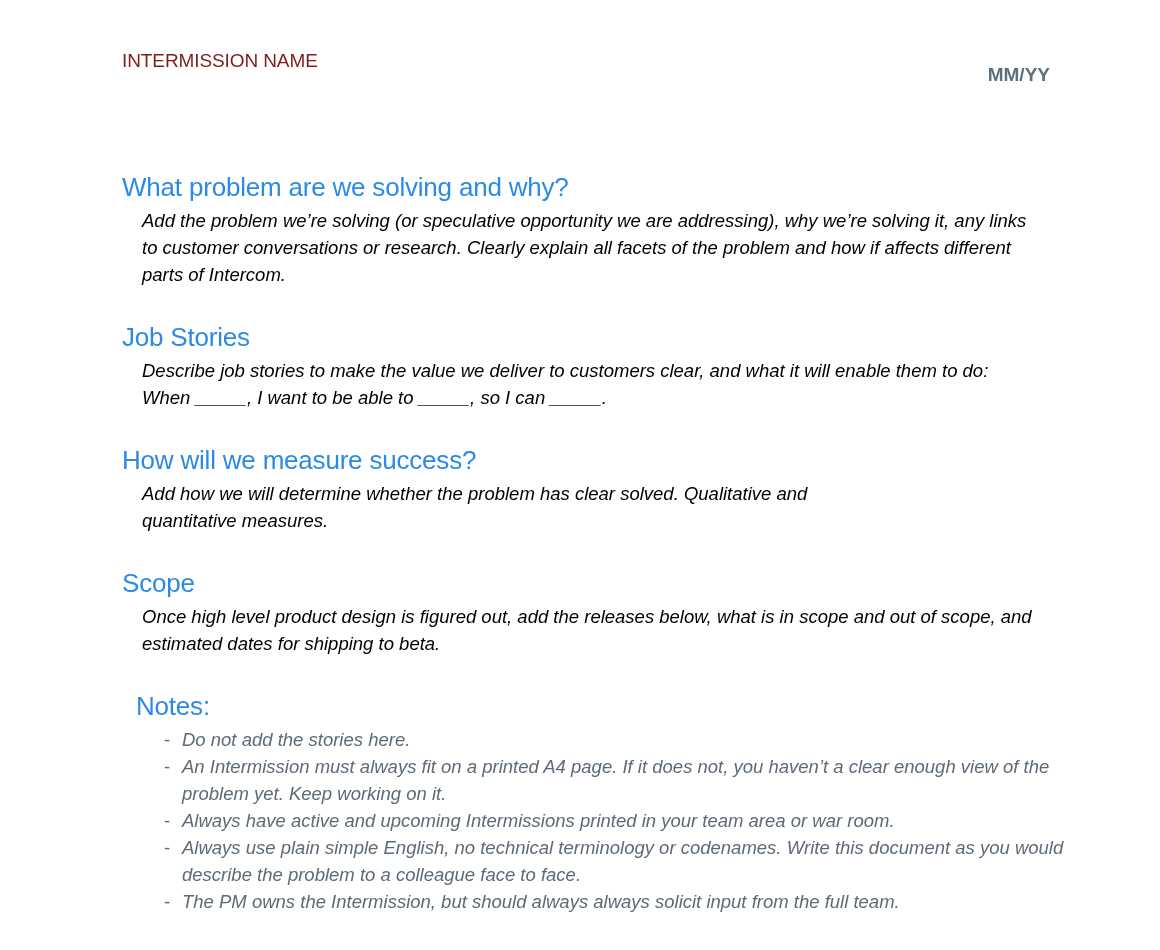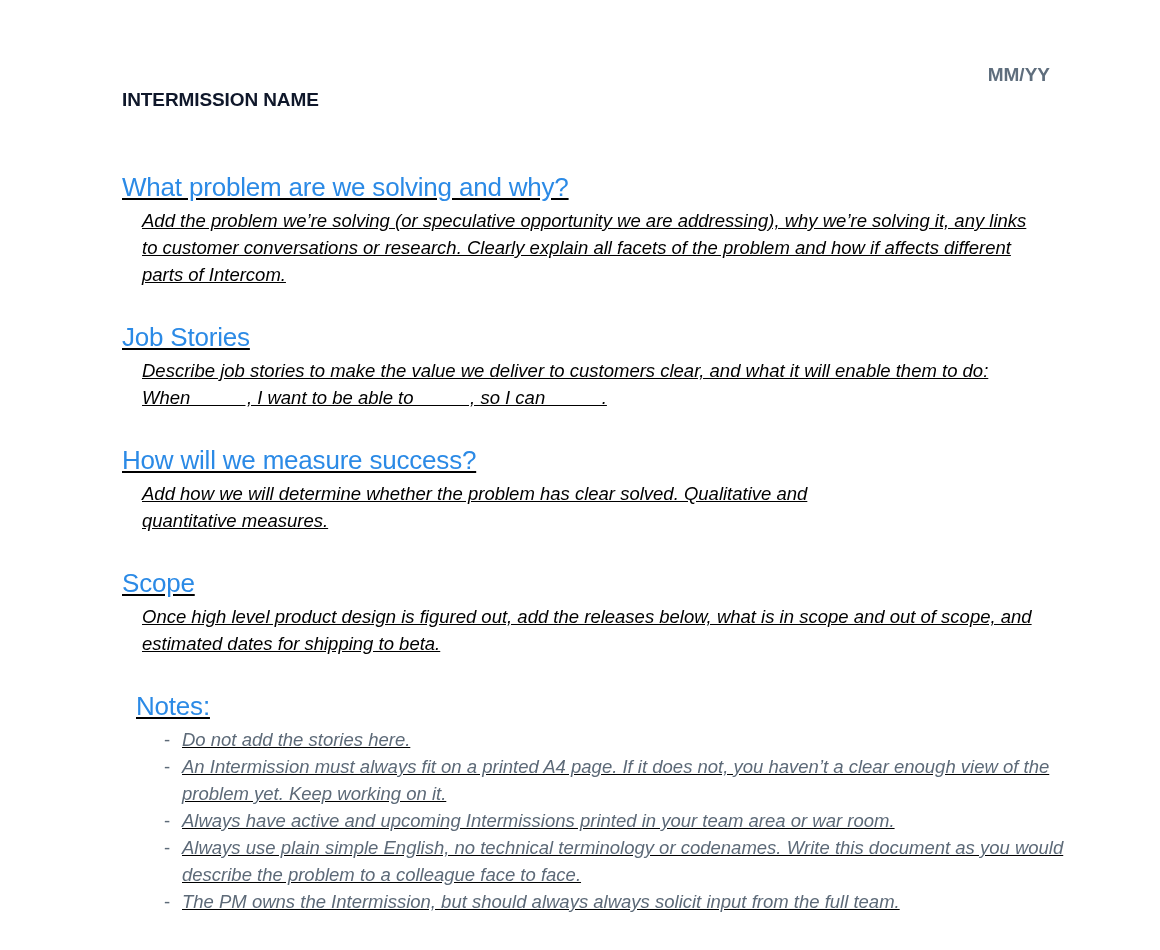--- a/index.html
+++ b/index.html
@@ -25,39 +25,37 @@
       top: 50px;
       left: 0;
       width: 928px;
       height: 24px;
     }
     .doc-title {
       position: absolute;
       left: 0;
       top: 0;
       font-size: 19px;
-      font-weight: bold;
-      color: #0f172a;
+      font-weight: normal;
+      color: #7f1d1d;
       letter-spacing: -0.1px;
-      margin-top: 39px;
     }
     .doc-date {
       position: absolute;
       right: 0;
       top: 0;
       font-size: 19px;
       font-weight: bold;
       color: #5f6e7d;
       margin-top: 14px;
     }
     .section {
       position: absolute;
       left: 0;
       width: 930px;
-      text-decoration: underline;
     }
     .section-heading {
       font-size: 26px;
       color: #2b8ae6;
       font-weight: normal;
       margin: 0;
       line-height: 32px;
       letter-spacing: -0.2px;
     }
     .section-body {

